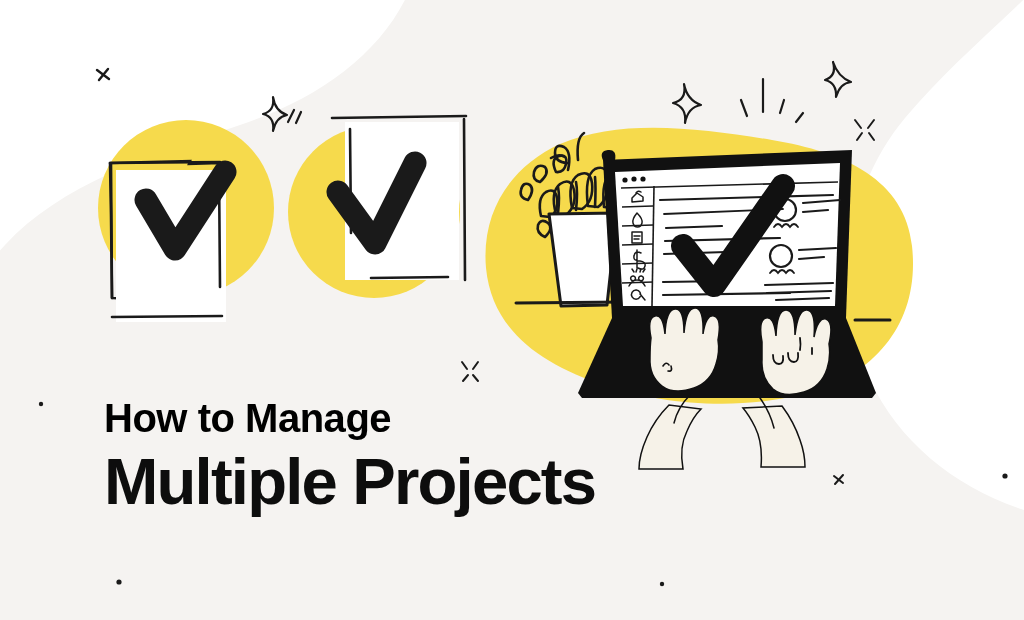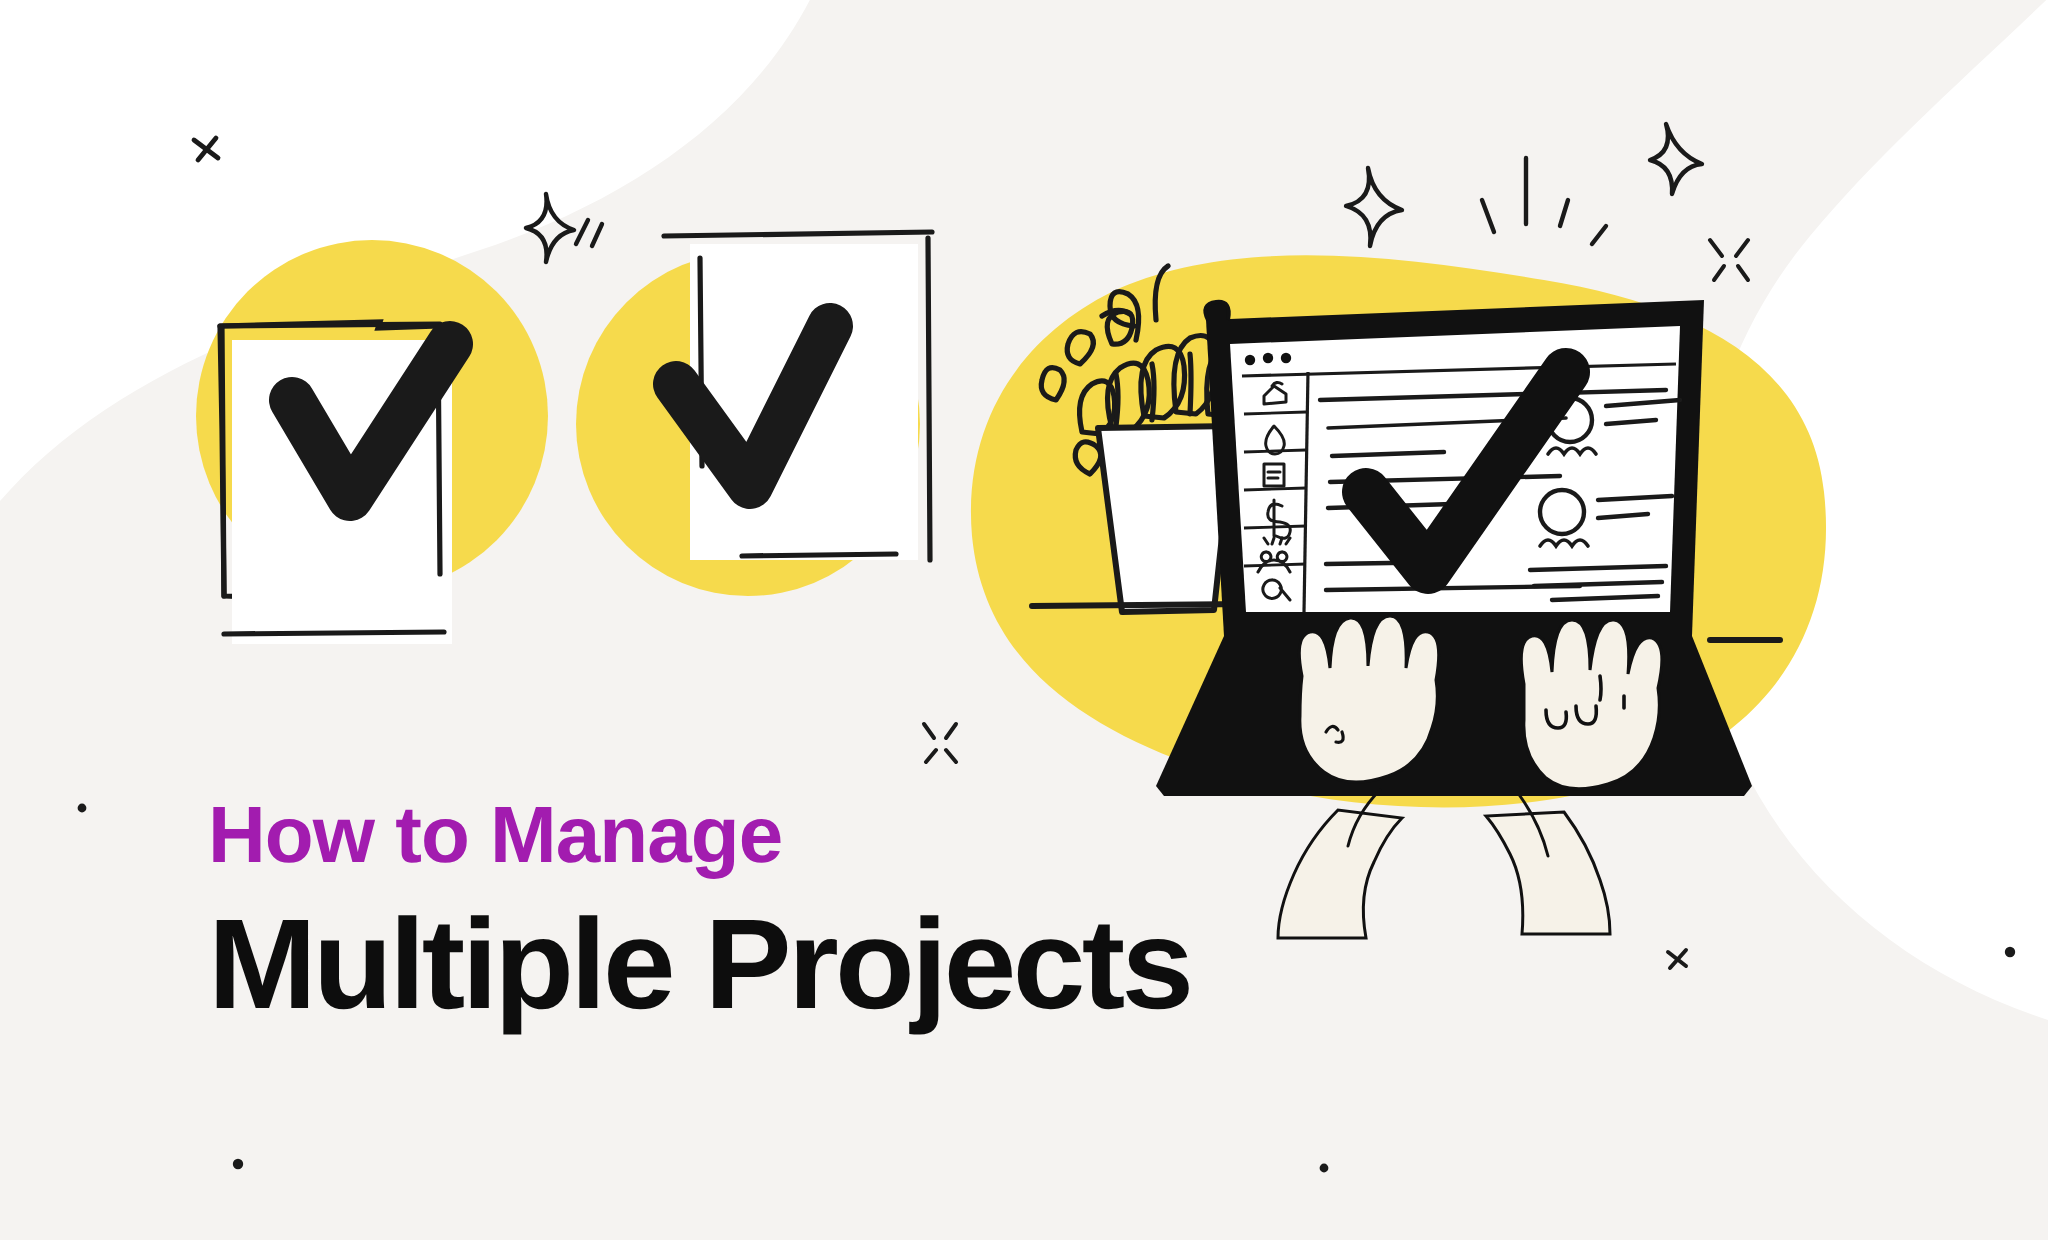--- a/index.html
+++ b/index.html
@@ -22,21 +22,21 @@
   #headline {
     position: absolute;
     left: 104px;
     top: 398px;
     width: 640px;
   }
   #kicker {
     font-size: 40px;
     font-weight: bold;
     letter-spacing: -0.012em;
-    color: #a21caf;
+    color: #000000;
     line-height: 1.0;
     white-space: nowrap;
   }
   #maintitle {
     margin-top: 12px;
     font-size: 64px;
     font-weight: bold;
     letter-spacing: -0.028em;
     color: #0D0D0D;
     line-height: 1.0;

